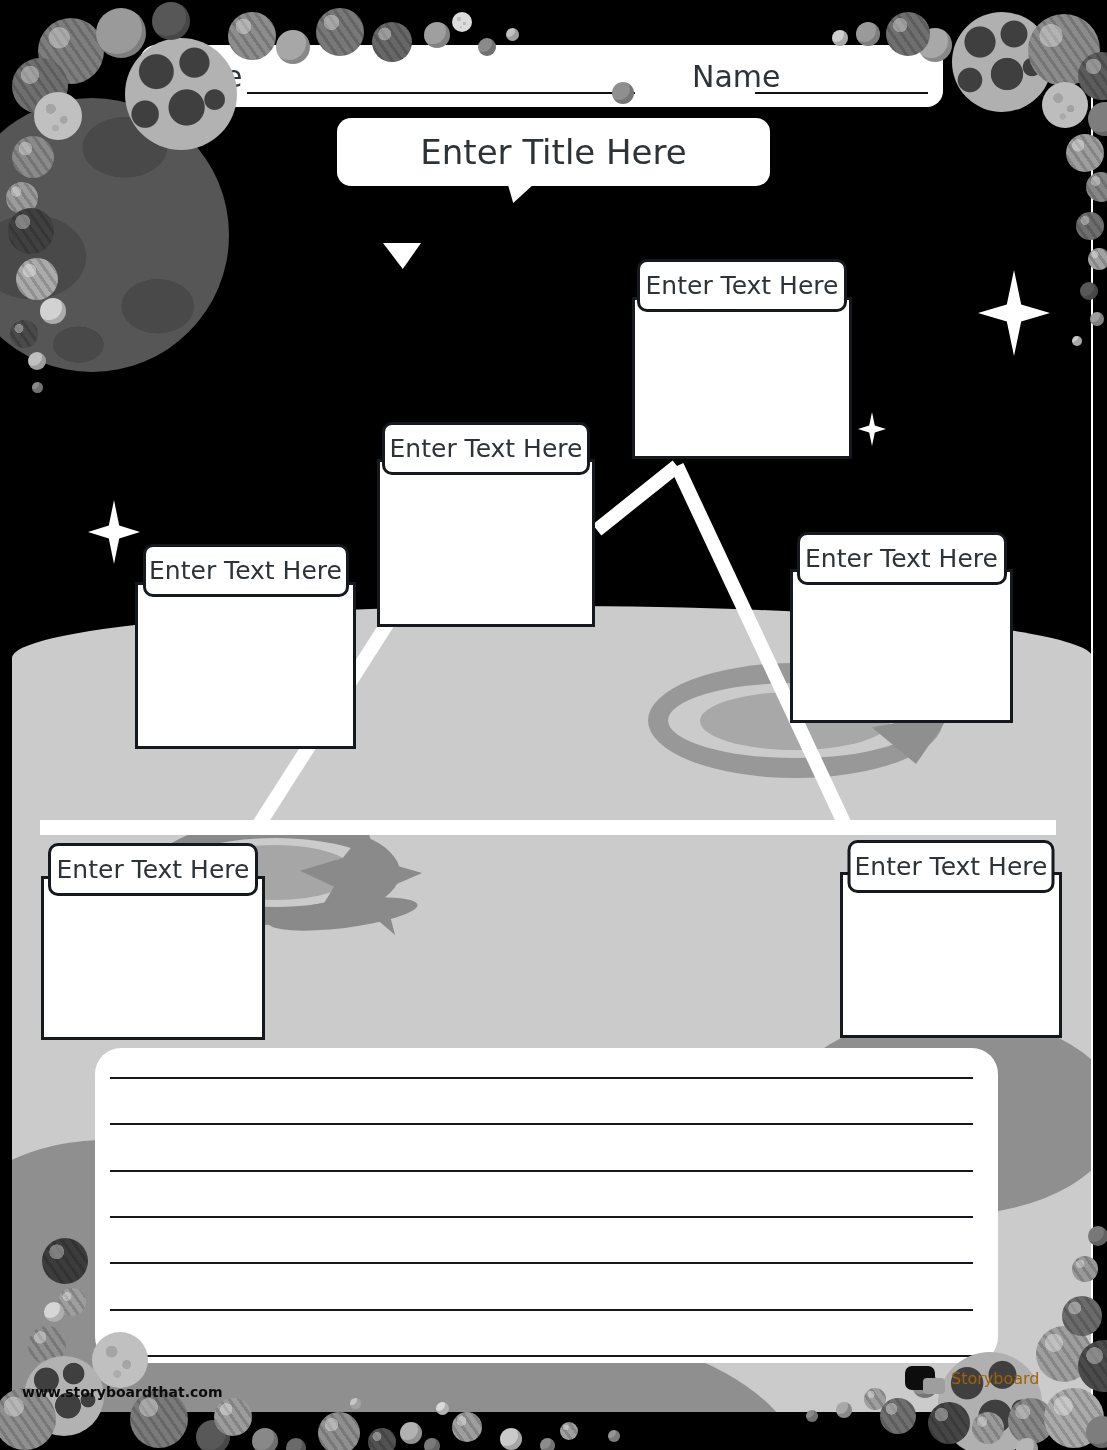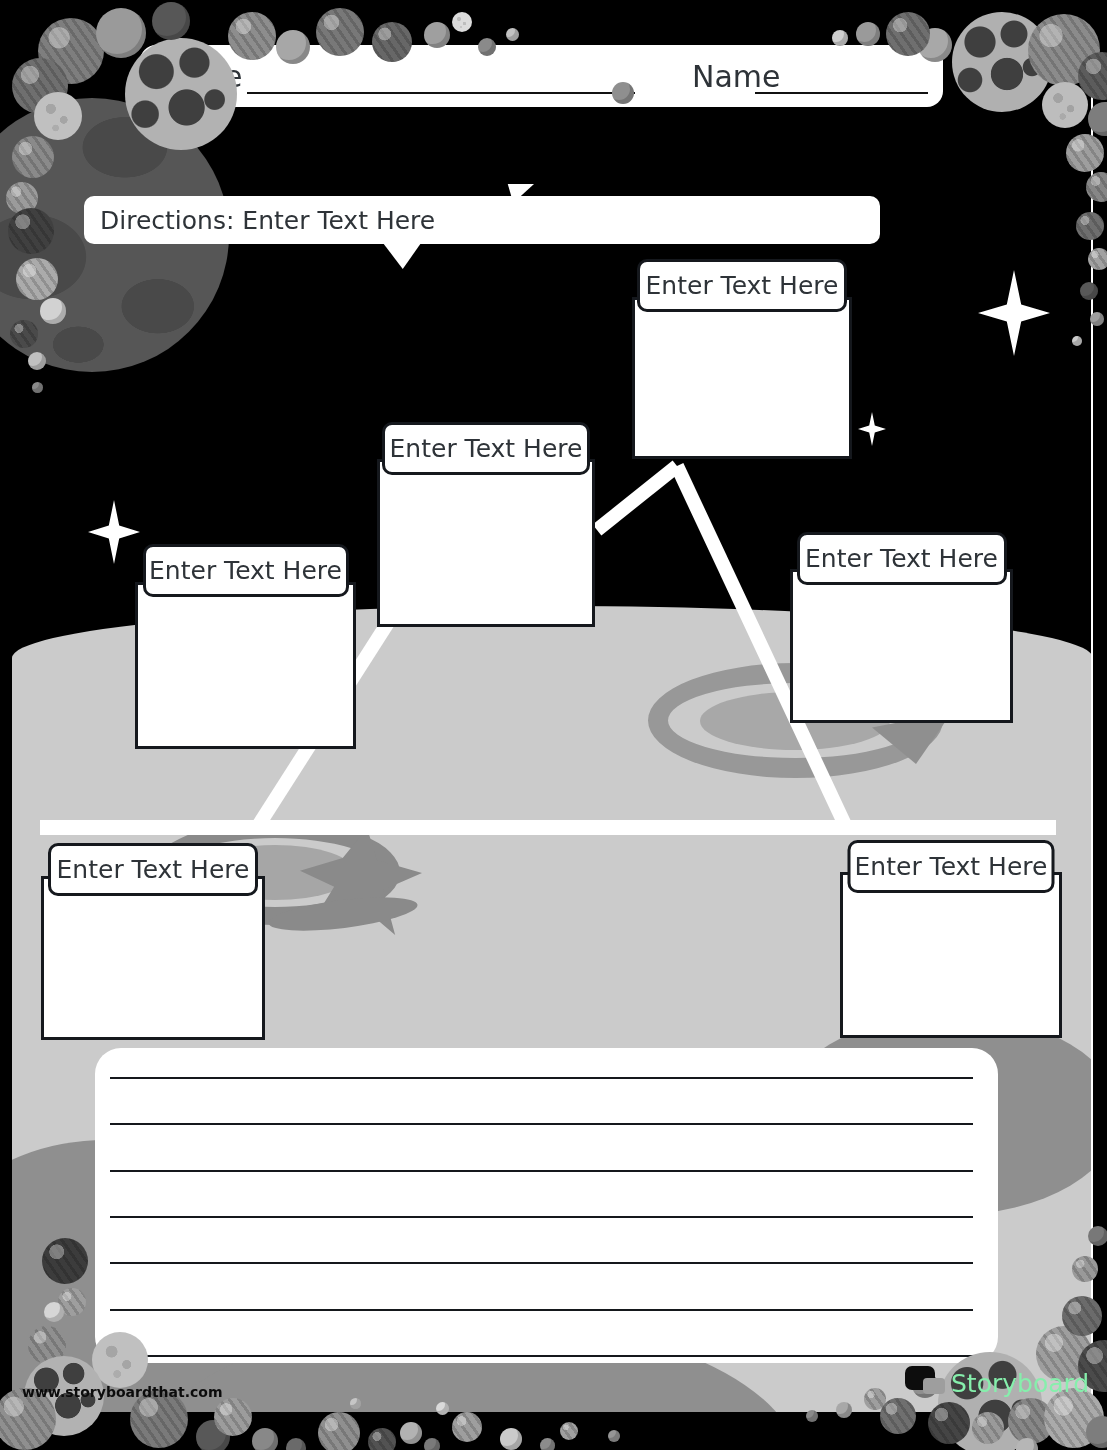--- a/index.html
+++ b/index.html
@@ -97,21 +97,21 @@
       radial-gradient(circle at 35% 35%, rgba(0,0,0,.14) 0 11%, transparent 12%),
       radial-gradient(circle at 62% 58%, rgba(0,0,0,.14) 0 9%, transparent 10%),
       radial-gradient(circle at 45% 75%, rgba(0,0,0,.10) 0 7%, transparent 8%);}
 
   
   .footer-url{position:absolute; left:22px; top:1384px; font-size:14px; font-weight:bold; color:#0c0c0c; z-index:10;}
   .brand{position:absolute; left:905px; top:1366px; z-index:10; display:flex; align-items:flex-start;}
   .brand-glyph{position:relative; width:46px; height:30px;}
   .brand-glyph .g1{position:absolute; left:0; top:0; width:30px; height:24px; background:#0d0d0d; border-radius:7px;}
   .brand-glyph .g2{position:absolute; left:18px; top:12px; width:22px; height:16px; background:#9e9e9e; border-radius:4px;}
-  .brand-text{font-size:25px; color:#86efac; font-weight:500; margin-top:3px;text-align:right;}
+  .brand-text{font-size:16px; color:#a16207; font-weight:500; margin-top:3px;text-align:right;}
 </style>
 </head>
 <body>
 
 <div class="page">
 
   <div class="moon">
     <div class="crater c4a"></div>
     <div class="crater c4b"></div>
     <div class="crater c3"></div>
@@ -137,23 +137,23 @@
     <line x1="677" y1="466" x2="846" y2="827" stroke="#ffffff" stroke-width="14"></line>
   </svg>
 
   <div class="name-box">
     <span class="name-label">Name</span>
     <span class="u-line u-name"></span>
     <span class="date-label">Name</span>
     <span class="u-line u-date"></span>
   </div>
 
+  <div class="title-box">Enter Title Here</div>
   <div class="title-tail"></div>
 
-  <div class="directions-box">Directions: Enter Text Here</div>
   <div class="directions-tail"></div>
 
   <div class="node" style="left:632px; top:259px; width:220px; height:200px;">
     <div class="node-body" style="top:38px;"></div>
     <div class="node-label" style="width:210px;">Enter Text Here</div>
   </div>
   <div class="node" style="left:377px; top:422px; width:218px; height:205px;">
     <div class="node-body" style="top:37px;"></div>
     <div class="node-label" style="width:208px;">Enter Text Here</div>
   </div>

